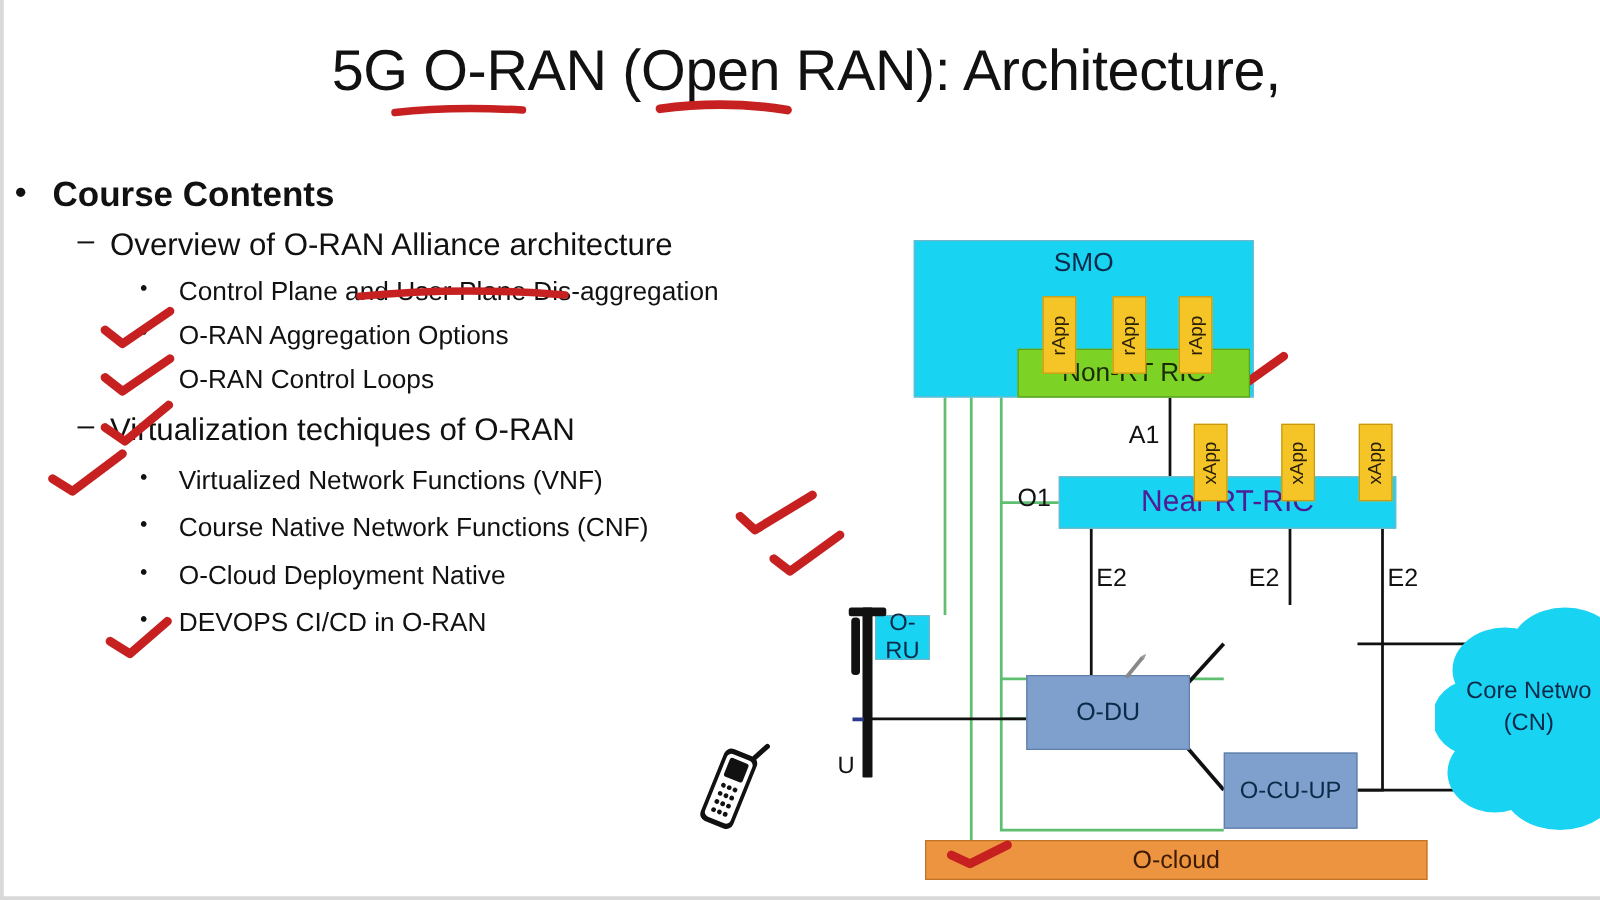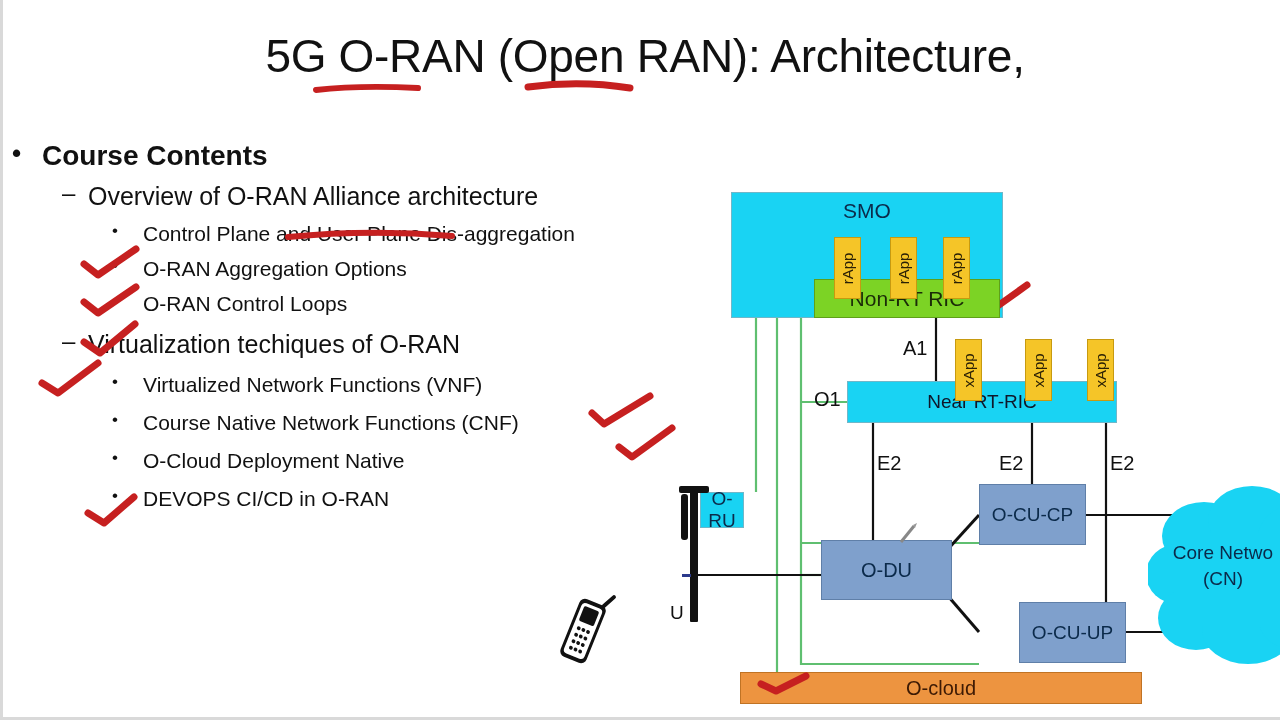--- a/index.html
+++ b/index.html
@@ -36,29 +36,29 @@
 
   
   #diagram{position:absolute;left:0;top:0;width:1280px;height:720px;}
   .node{position:absolute;box-sizing:border-box;display:flex;align-items:center;justify-content:center;
         font-size:20px;color:#0b2a4a;text-align:center;}
   .smo{left:731px;top:192px;width:272px;height:126px;background:#19D3F3;border:1px solid #6fb7c9;
        align-items:flex-start;justify-content:center;padding-top:6px;font-size:21px;color:#0b2a4a;}
   .nonrt{left:814px;top:279px;width:186px;height:39px;background:#7CD325;border:1px solid #5ea019;
          font-size:21px;color:#1b2b08;z-index:3;}
   .nearrt{left:847px;top:381px;width:270px;height:42px;background:#19D3F3;border:1px solid #6fb7c9;
-          font-size:19px;color:#0f172a;z-index:3;}
+          font-size:24px;color:#4c1d95;z-index:3;}
   .app{position:absolute;width:25px;height:60px;background:#F5C528;border:1px solid #c79a10;z-index:4;
        display:flex;align-items:center;justify-content:center;}
   .app span{transform:rotate(-90deg);white-space:nowrap;font-size:15px;color:#2a2005;font-weight:400;}
   .oru{left:700px;top:492px;width:44px;height:36px;background:#19D3F3;border:1px solid #6fb7c9;
        font-size:19px;color:#0b2a4a;z-index:2;}
   .odu{left:821px;top:540px;width:131px;height:60px;background:#7FA0CC;border:1px solid #5f7fa8;font-size:20px;}
   .ocucp{left:979px;top:484px;width:107px;height:61px;background:#7FA0CC;border:1px solid #5f7fa8;font-size:19px;}
-  .ocuup{left:979px;top:602px;width:107px;height:61px;background:#7FA0CC;border:1px solid #5f7fa8;font-size:19px;margin-left:40px;}
+  .ocuup{left:979px;top:602px;width:107px;height:61px;background:#7FA0CC;border:1px solid #5f7fa8;font-size:19px;}
   .ocloud{left:740px;top:672px;width:402px;height:32px;background:#ED9440;border:1px solid #c07324;
           font-size:20px;color:#3d1a04;justify-content:center;}
   .lbl{position:absolute;font-size:20px;color:#111;}
 
   .cloud-wrap{position:absolute;left:1148px;top:478px;width:180px;height:190px;}
   .cloud-txt{position:absolute;left:0px;top:62px;width:150px;text-align:center;color:#0b2a4a;
              font-size:19px;line-height:26px;z-index:2;}
 
   
   .mast{position:absolute;left:690px;top:486px;width:8px;height:136px;background:#111;z-index:3;border-radius:1px;}
@@ -215,23 +215,20 @@
     <div class="mast-el"></div>
     <div class="mast-tick"></div>
     <div class="u-lbl">U</div>
 
     <div class="node oru">
       <span>O-RU</span>
     </div>
 
     <div class="node odu">
       <span>O-DU</span>
-    </div>
-    <div class="node ocucp">
-      <span>O-CU-CP</span>
     </div>
     <div class="node ocuup">
       <span>O-CU-UP</span>
     </div>
 
     <div class="node ocloud">
       <span>O-cloud</span>
     </div>
 
     <div class="lbl" style="left:903px;top:337px;">A1</div>

